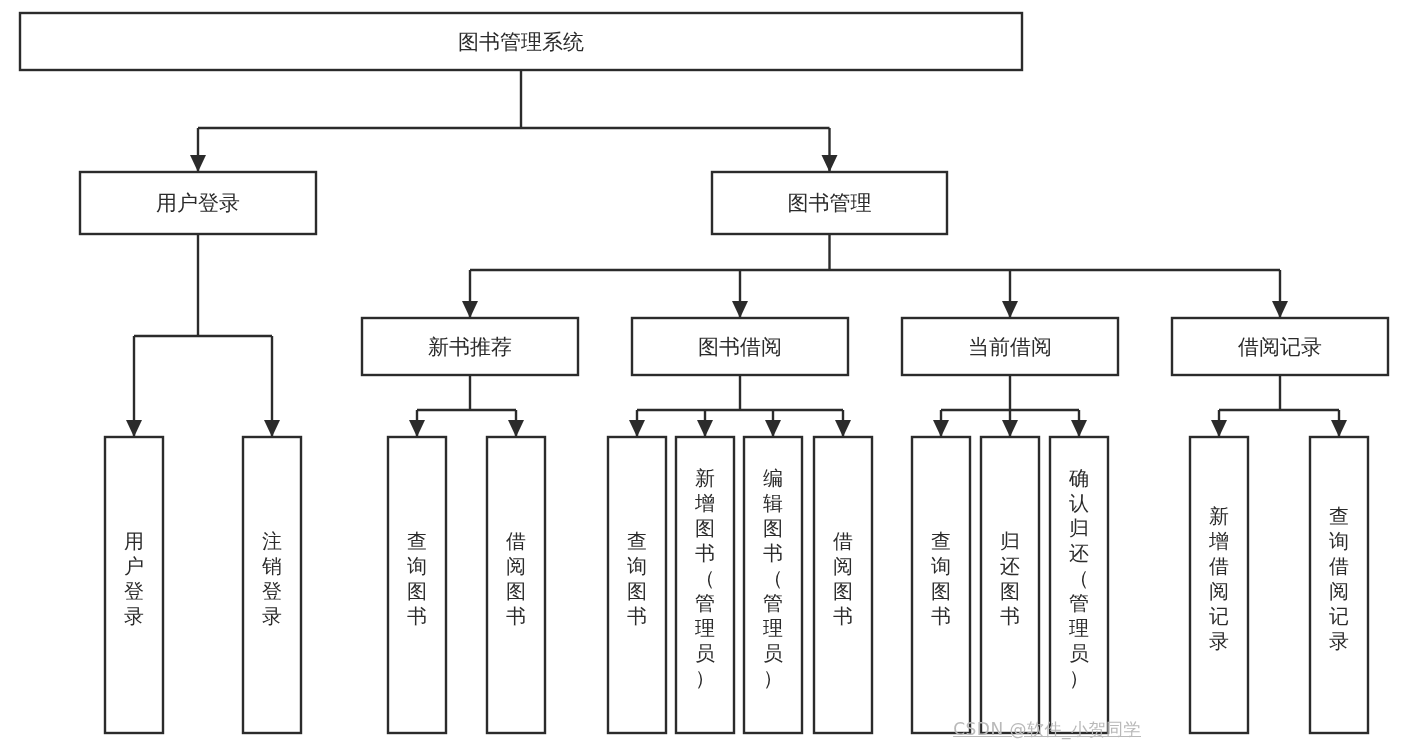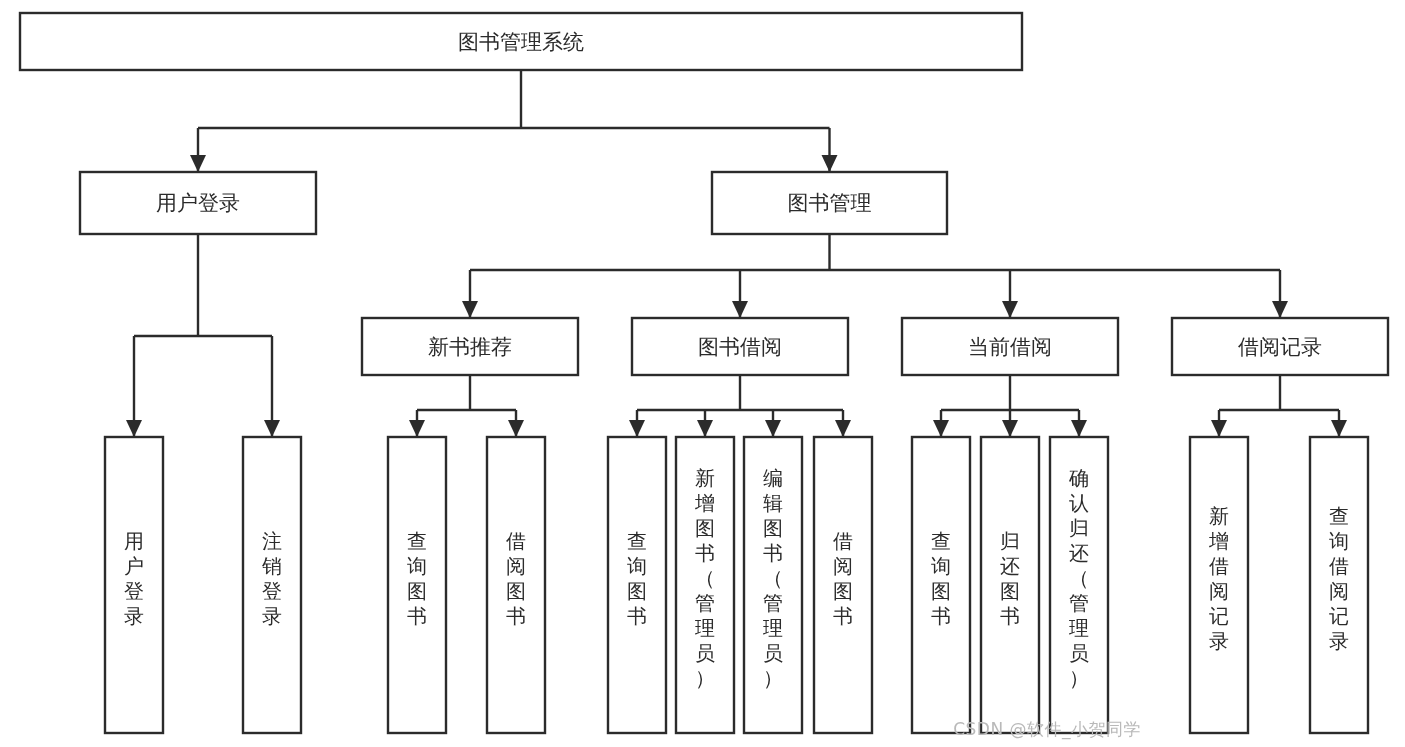--- a/index.html
+++ b/index.html
@@ -56,20 +56,21 @@
   }
   .watermark {
     position: absolute;
     right: 8px;
     bottom: 6px;
     color: #b9b9b9;
     font-size: 17px;
     font-family: "DejaVu Sans", "Liberation Sans", sans-serif;
     white-space: nowrap;
     letter-spacing: 0.5px;
+    text-decoration: underline;
   }
 </style>
 </head>
 <body>
 
 <div id="diagram-root">
   <svg class="flow" viewBox="0 0 1405 747">
     <g id="connector-layer">
         <g>
           <path d="M 521 70 L 521 128" class="connector"></path>

